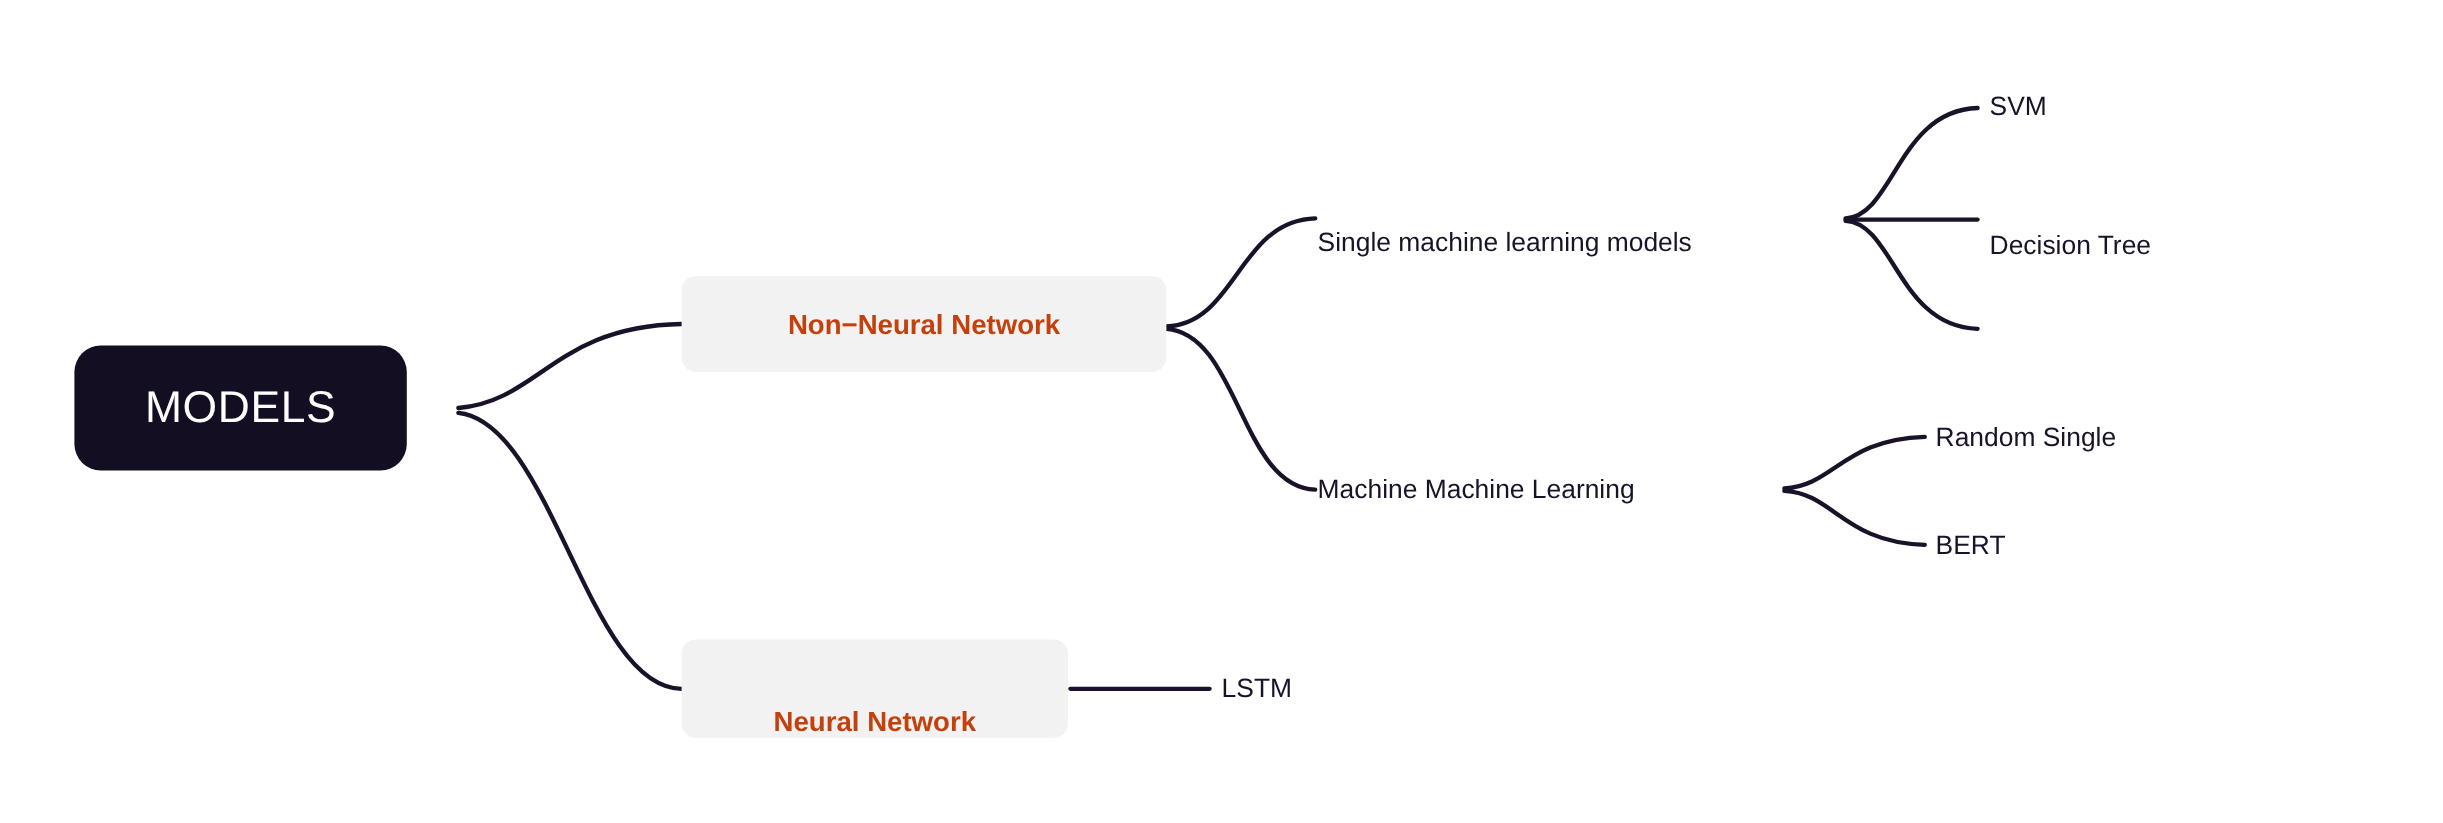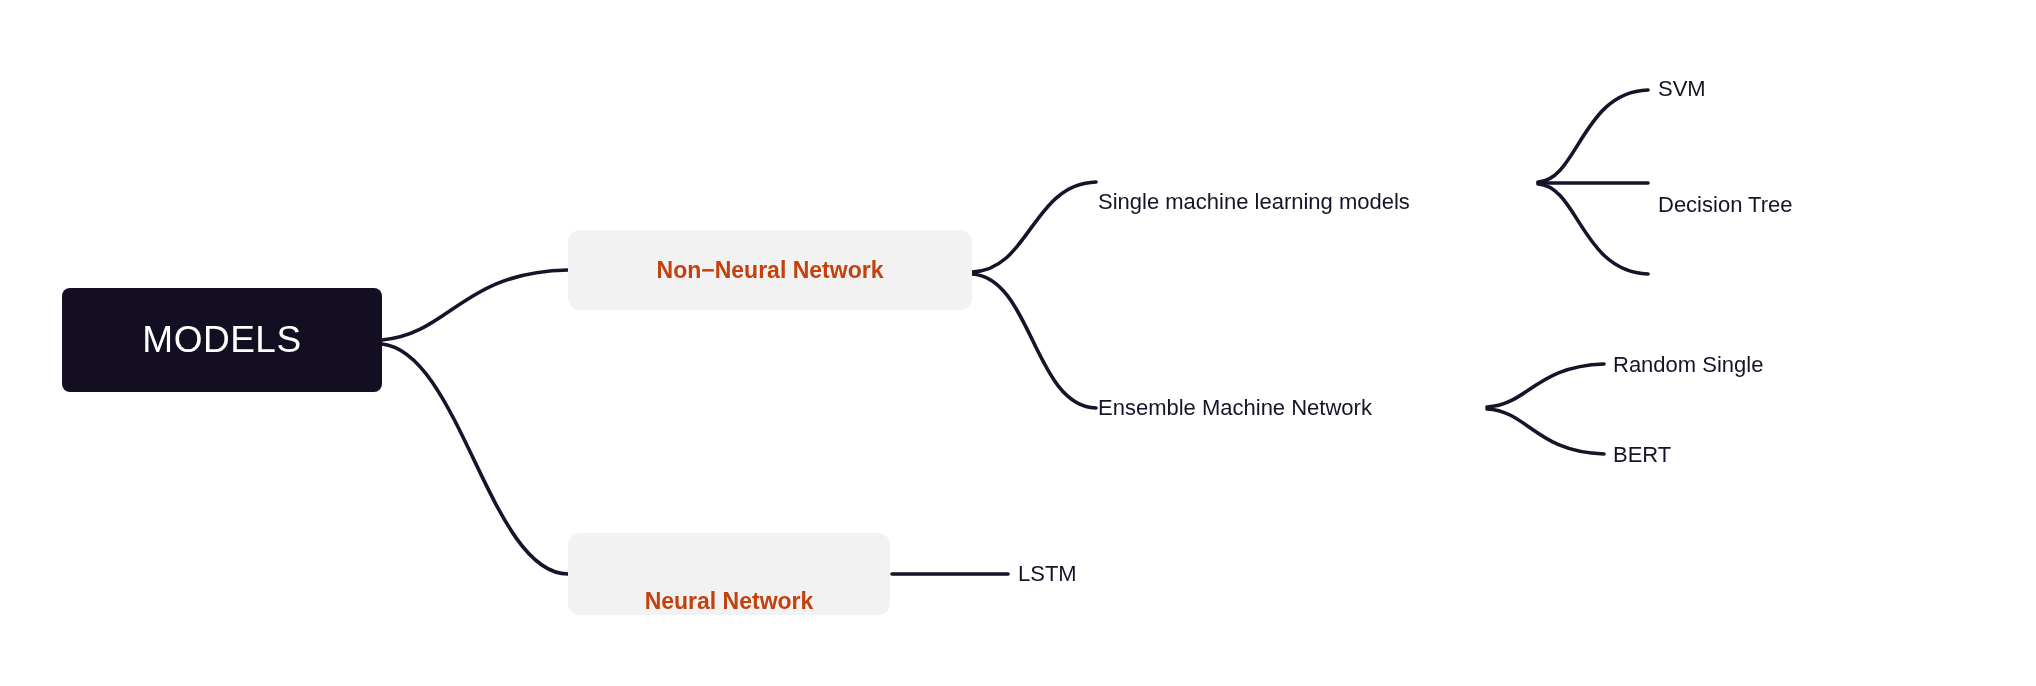--- a/index.html
+++ b/index.html
@@ -28,24 +28,24 @@
     position: absolute;
     display: flex;
     align-items: center;
     box-sizing: border-box;
     white-space: nowrap;
   }
   
   .node-root {
     left: 62px;
     top: 288px;
-    width: 320px;
+    width: 277px;
     height: 104px;
     background: #130e22;
-    border-radius: 8px;
+    border-radius: 22px;
     justify-content: center;
     color: #ffffff;
     font-size: 37px;
     font-weight: 400;
     letter-spacing: 0.5px;
   }
   
   .node-box {
     background: #f2f2f2;
     border-radius: 12px;
@@ -125,21 +125,21 @@
 
   <div class="node node-box node-neural">
     <span>Neural Network</span>
   </div>
 
   <div class="node node-plain node-single">
     <span>Single machine learning models</span>
   </div>
 
   <div class="node node-plain node-ensemble">
-    <span>Ensemble Machine Network</span>
+    <span>Machine Machine Learning</span>
   </div>
 
   <div class="node node-plain node-svm">
     <span>SVM</span>
   </div>
 
   <div class="node node-plain node-dtree">
     <span>Decision Tree</span>
   </div>
 

